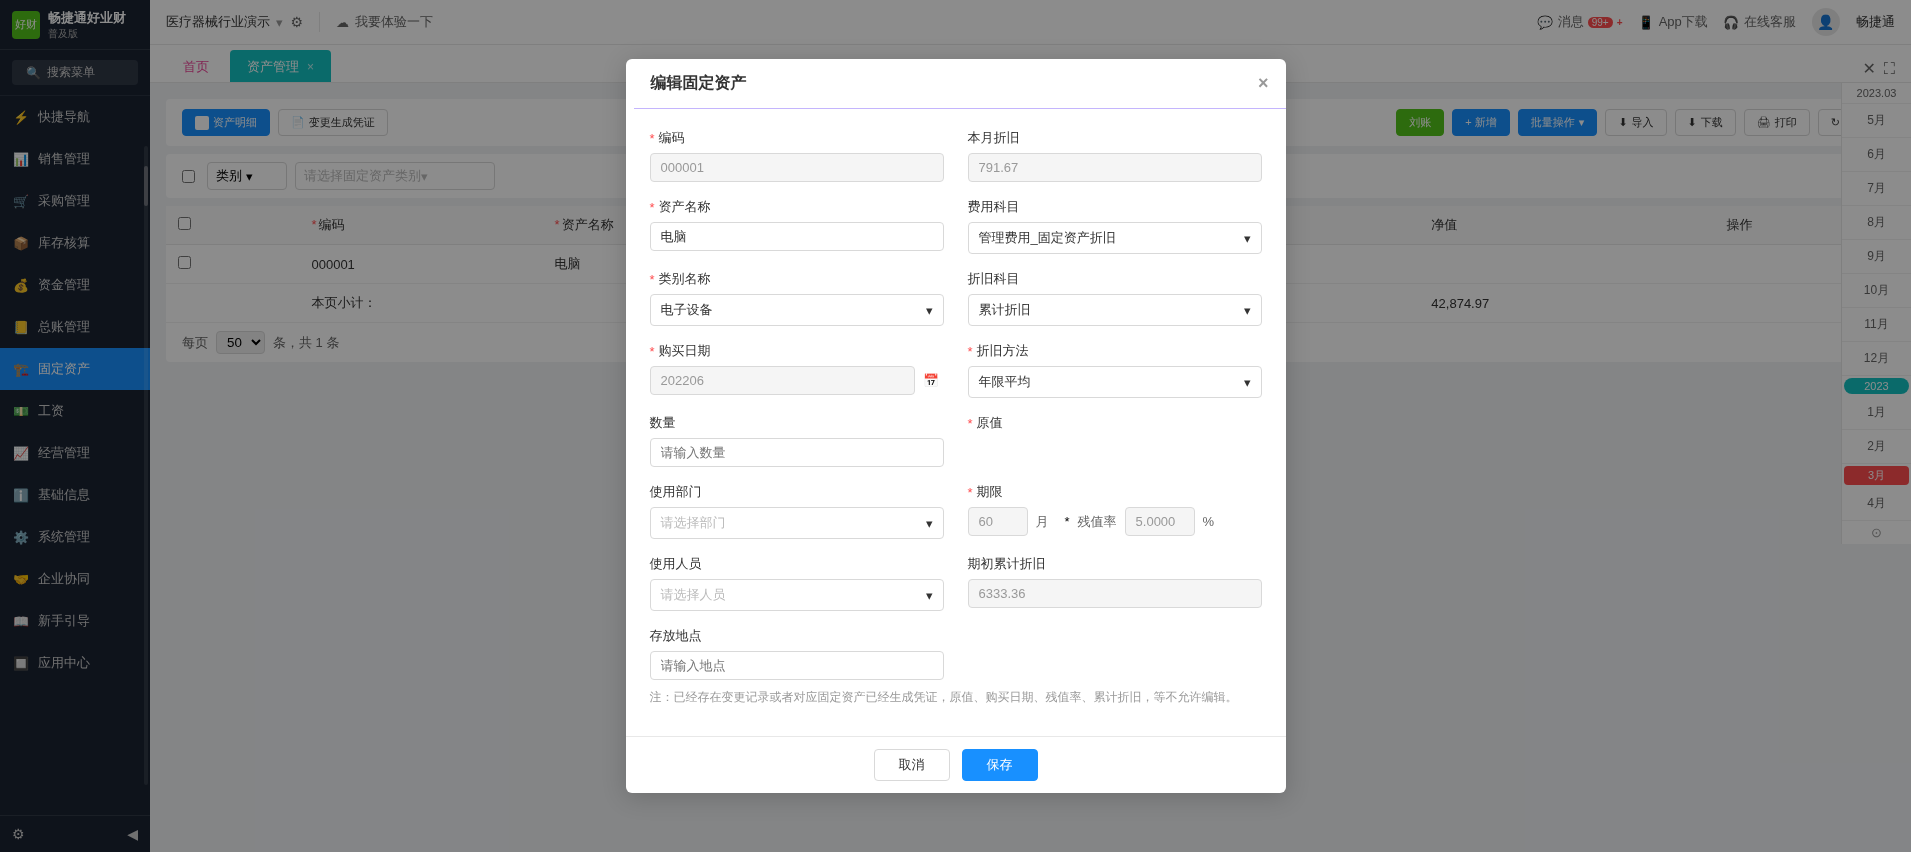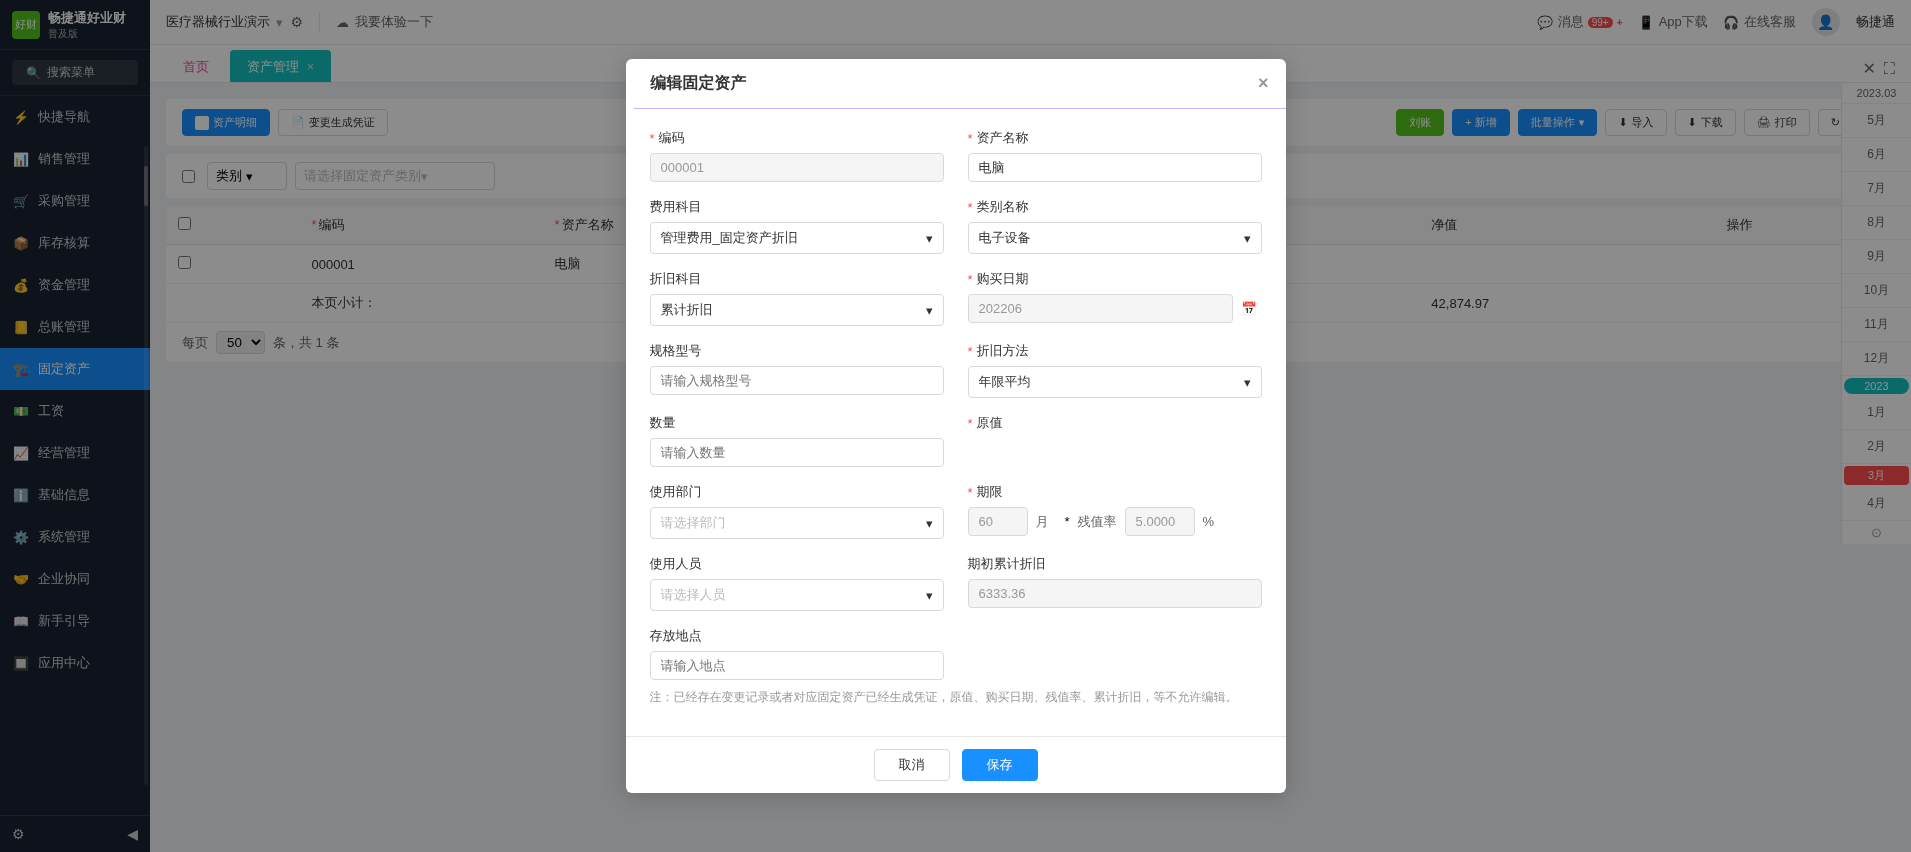--- a/index.html
+++ b/index.html
@@ -441,20 +441,26 @@
       <div class="form-grid">
 
         <div class="form-item">
           <label class="form-label">
             <span class="req">*</span>
             <span>编码</span>
           </label>
           <input type="text" class="form-input form-input-readonly" value="000001" disabled="" style="">
         </div>
 
+        <div class="form-item">
+          <label class="form-label">
+            <span>本月折旧</span>
+          </label>
+          <input type="text" class="form-input form-input-readonly" value="791.67" disabled="" style="">
+        </div>
 
         <div class="form-item">
           <label class="form-label">
             <span class="req">*</span>
             <span>资产名称</span>
           </label>
           <input type="text" class="form-input" value="电脑" style="">
         </div>
 
         <div class="form-item">
@@ -492,26 +498,20 @@
           <label class="form-label">
             <span class="req">*</span>
             <span>购买日期</span>
           </label>
           <div style="display:flex;align-items:center;gap:4px;">
             <input type="text" class="form-input form-input-readonly" style="flex: 1 1 0%;" value="202206" disabled="">
             <span style="cursor:pointer; padding:4px;">📅</span>
           </div>
         </div>
 
-        <div class="form-item">
-          <label class="form-label">
-            <span>规格型号</span>
-          </label>
-          <input type="text" class="form-input" placeholder="请输入规格型号" style="">
-        </div>
 
         <div class="form-item">
           <label class="form-label">
             <span class="req">*</span>
             <span>折旧方法</span>
           </label>
           <div class="form-select-display">
             <span>年限平均</span>
             <span>▾</span>
           </div>

